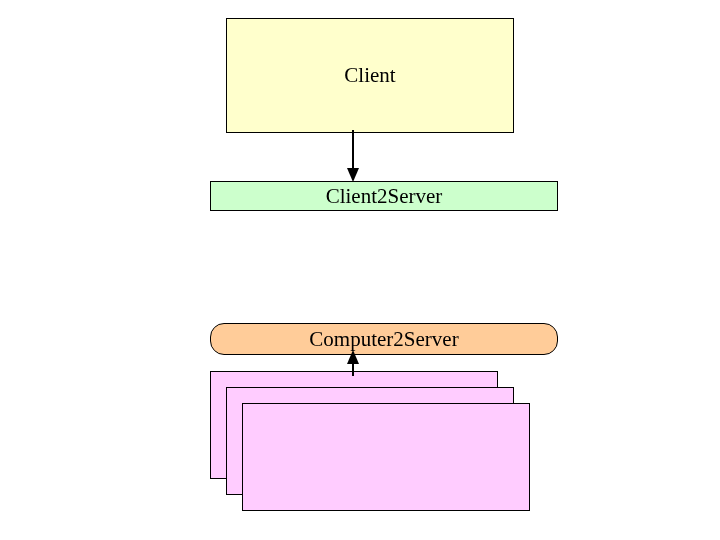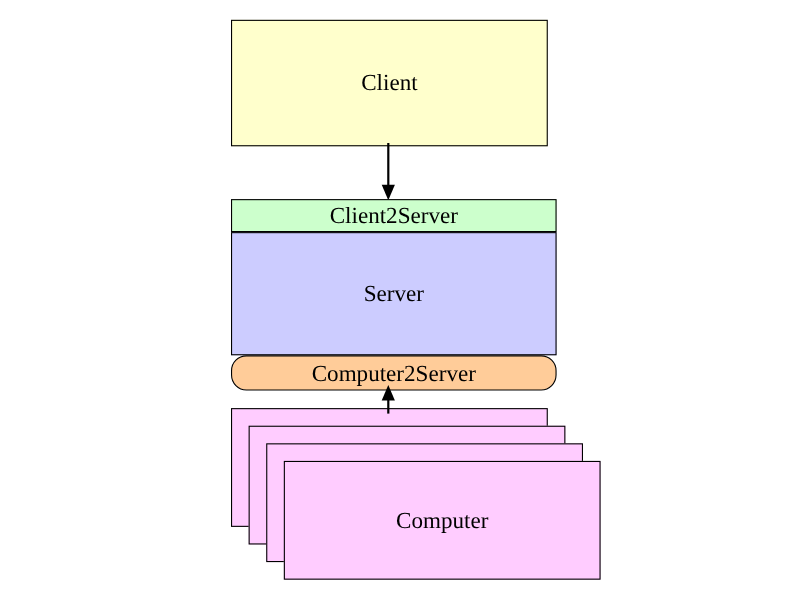--- a/index.html
+++ b/index.html
@@ -21,20 +21,21 @@
     position: absolute;
     box-sizing: border-box;
     border: 1px solid #000000;
     display: flex;
     align-items: center;
     justify-content: center;
     color: #000000;
     font-size: 21px;
     line-height: 1;
     white-space: nowrap;
+    margin-left: 16px;
   }
   
   #client-box {
     left: 210px;
     top: 18px;
     width: 288px;
     height: 115px;
     background: #ffffcc;
   }
   
@@ -43,21 +44,21 @@
     left: 210px;
     top: 181px;
     width: 288px;
     height: 174px;
   }
   .band {
     position: absolute;
     left: 0;
     box-sizing: border-box;
     border: 1px solid #000000;
-    width: 296px;
+    width: 348px;
     display: flex;
     align-items: center;
     justify-content: center;
     font-size: 21px;
     line-height: 1;
     color: #000000;
     white-space: nowrap;
   }
   #client2server-band {
     top: 0;
@@ -115,33 +116,27 @@
 
   <svg class="arrow-svg" id="arrow-client-to-server" width="40" height="54">
     <line x1="20" y1="0" x2="20" y2="44" stroke="#000000" stroke-width="2"></line>
     <polygon points="20,52 14,38 26,38" fill="#000000"></polygon>
   </svg>
 
   <div id="server-stack">
     <div class="band" id="client2server-band">
       <span>Client2Server</span>
     </div>
-    <div class="band" id="server-band">
-      <span>Server</span>
-    </div>
     <div class="band" id="computer2server-band">
       <span>Computer2Server</span>
     </div>
   </div>
 
   <svg class="arrow-svg" id="arrow-computer-to-server" width="40" height="28">
     <line x1="20" y1="26" x2="20" y2="8" stroke="#000000" stroke-width="2"></line>
     <polygon points="20,0 14,14 26,14" fill="#000000"></polygon>
   </svg>
 
   <div class="sheet" id="computer-sheet-0"></div>
   <div class="sheet" id="computer-sheet-1"></div>
   <div class="sheet" id="computer-sheet-2"></div>
-  <div class="sheet" id="computer-sheet-3">
-    <span>Computer</span>
-  </div>
 
 </div>
 
 </body></html>

